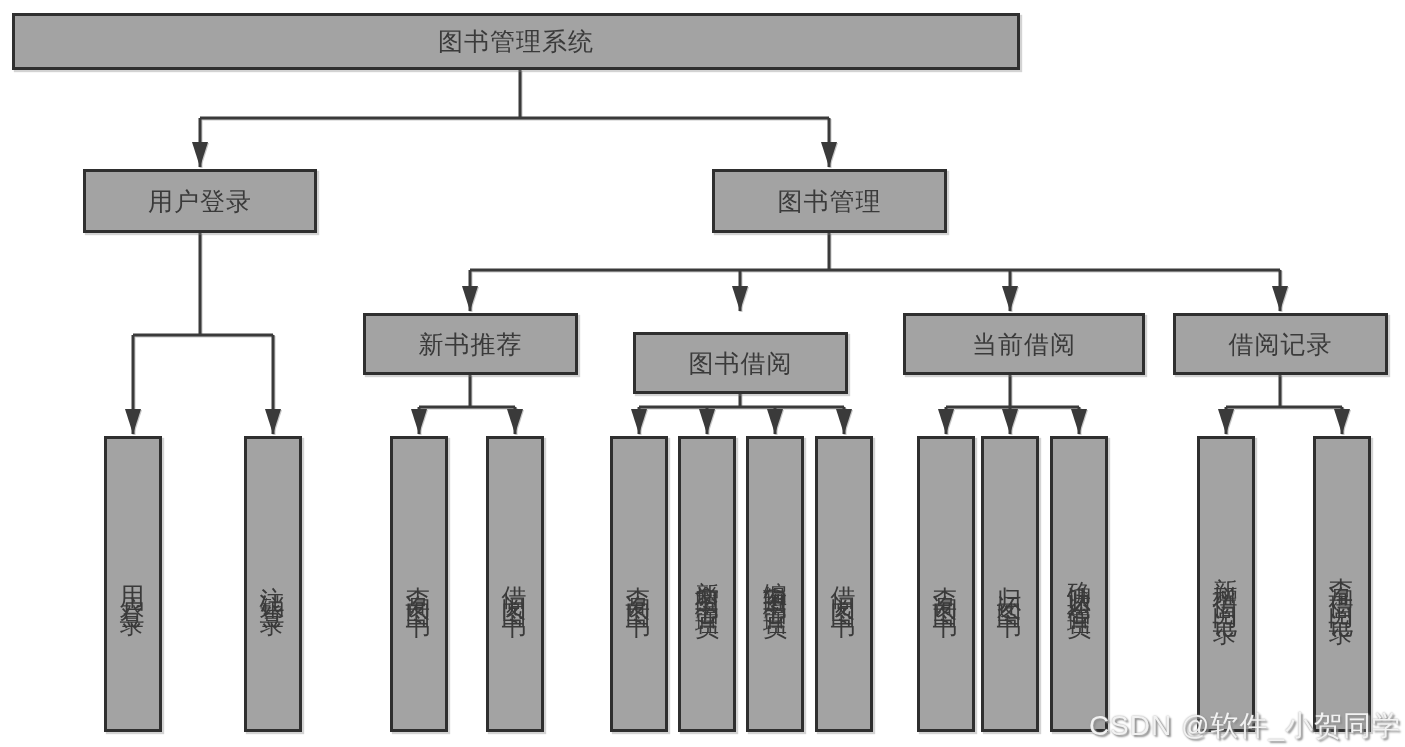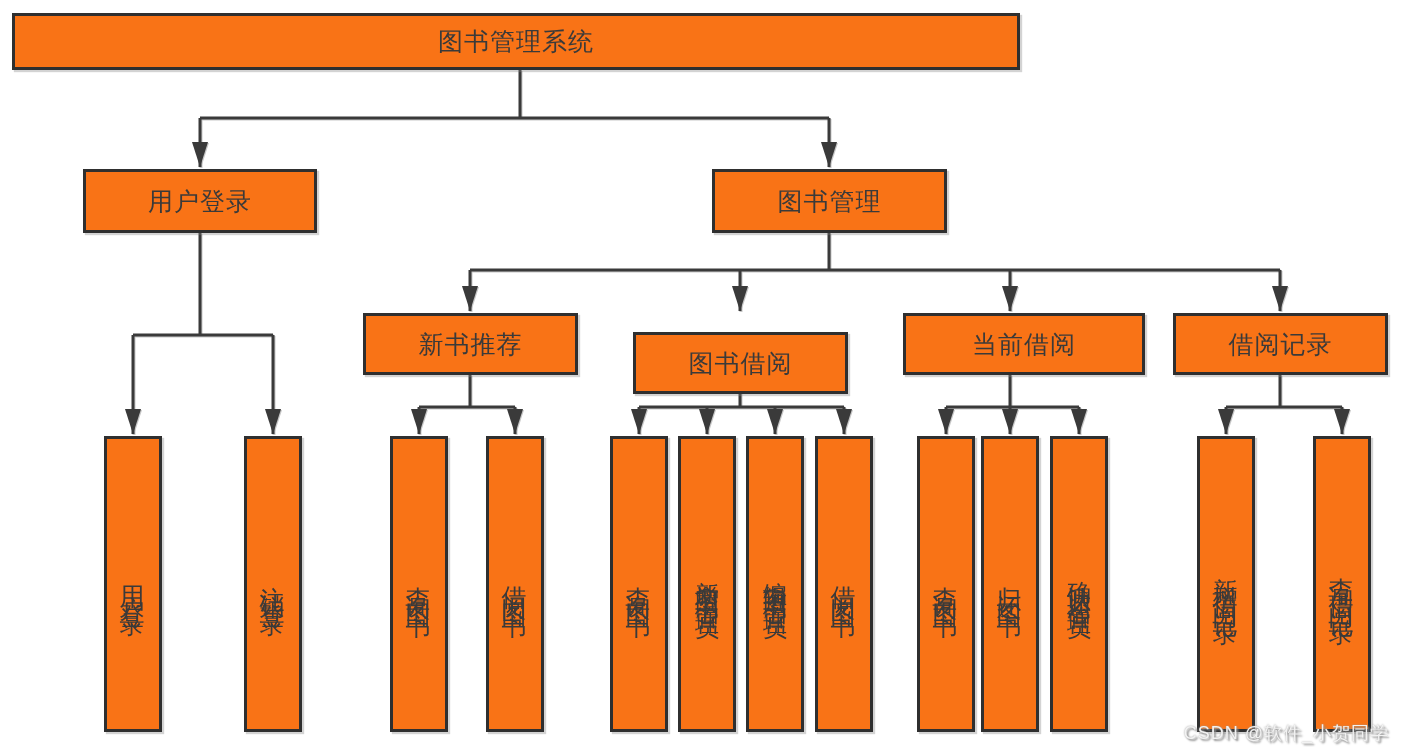--- a/index.html
+++ b/index.html
@@ -14,21 +14,21 @@
   }
   #connectors {
     position: absolute;
     left: 0; top: 0;
     width: 1405px; height: 747px;
     filter: drop-shadow(1.5px 1.5px 0.5px rgba(130,130,130,0.45));
   }
   .hbox, .vbox {
     position: absolute;
     box-sizing: border-box;
-    background: #f97316;
+    background: #a3a3a3;
     border: 3px solid #2f2f2f;
     display: flex;
     align-items: center;
     justify-content: center;
     box-shadow: 2px 2px 1px rgba(130,130,130,0.35);
     color: #3a3a3a;
   }
   .hbox {
     font-size: 25px;
     letter-spacing: 1px;
@@ -66,23 +66,23 @@
   .n-br1 { left: 678px; }
   .n-br2 { left: 746px; }
   .n-br3 { left: 815px; }
   .n-c0  { left: 917px; }
   .n-c1  { left: 981px; }
   .n-c2  { left: 1050px; }
   .n-r0  { left: 1197px; }
   .n-r1  { left: 1313px; }
   #watermark {
     position: absolute;
-    right: 16px;
+    right: 4px;
     bottom: 2px;
-    font-size: 18px;
+    font-size: 28px;
     letter-spacing: 1px;
     color: #f2f2f2;
     text-shadow: 2px 2px 2px #8f8f8f, 0 0 2px #9a9a9a;
     z-index: 5;
     white-space: nowrap;
   }
 </style>
 </head>
 <body>
 

